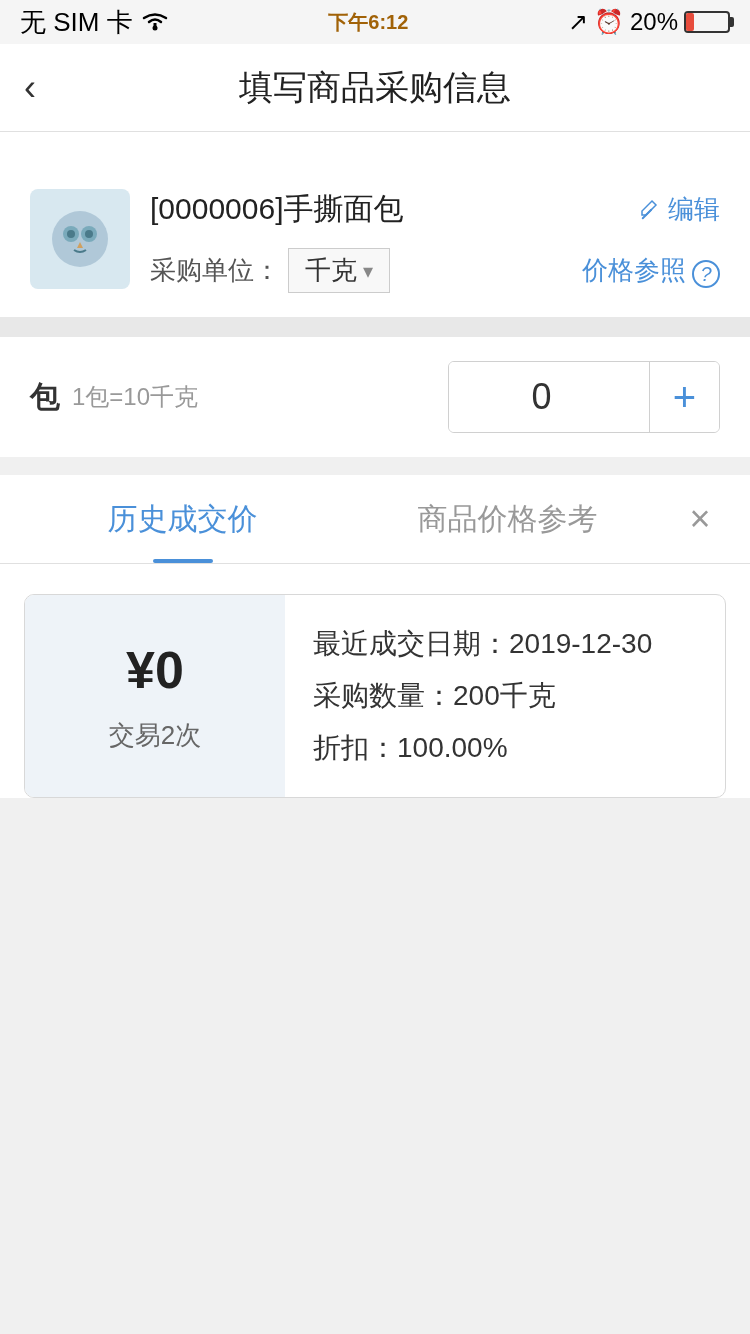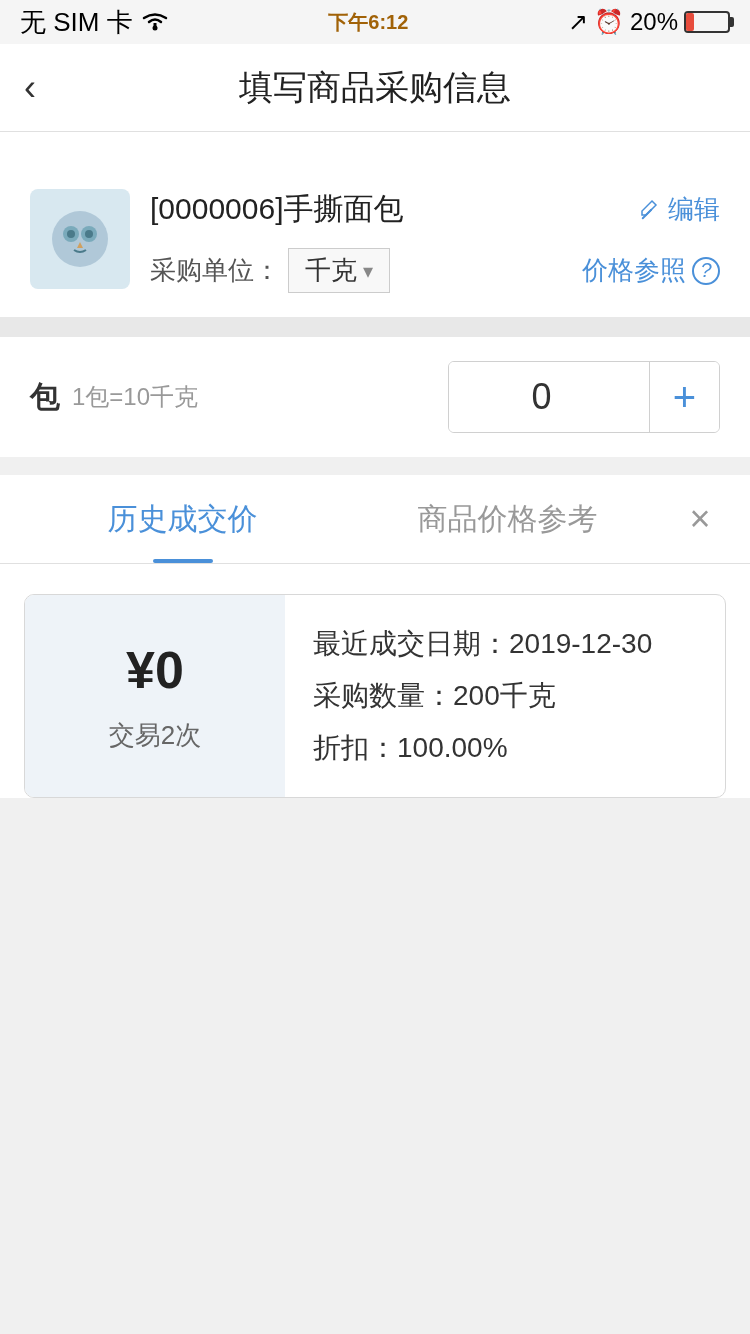--- a/index.html
+++ b/index.html
@@ -160,21 +160,21 @@
       cursor: pointer;
     }
     .unit-select-arrow {
       font-size: 20px;
       color: #888;
     }
     .price-ref {
       font-size: 26px;
       color: #4a90d9;
       display: flex;
-      align-items: center;
+      align-items: flex-end;
       gap: 6px;
       cursor: pointer;
     }
     .price-ref-icon {
       width: 28px;
       height: 28px;
       border: 2px solid #4a90d9;
       border-radius: 50%;
       display: inline-flex;
       align-items: center;

